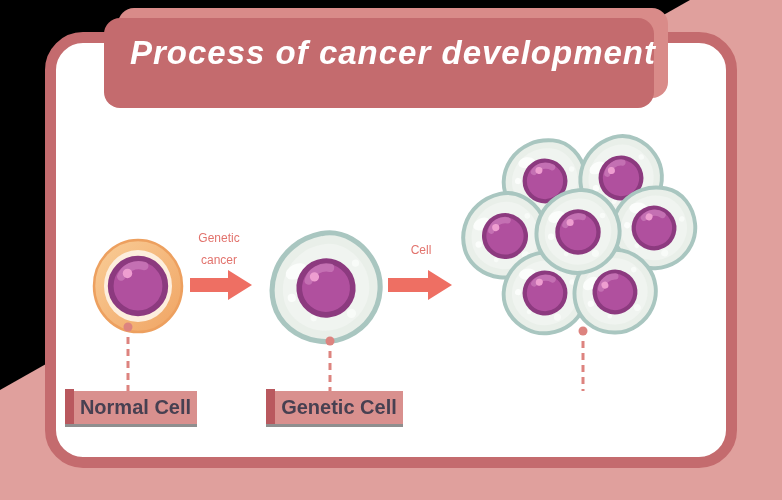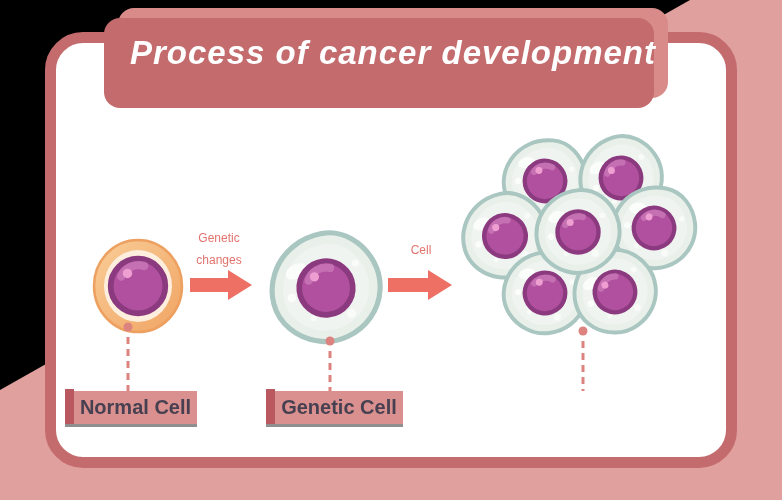--- a/index.html
+++ b/index.html
@@ -185,21 +185,21 @@
       <line x1="128" y1="337" x2="128" y2="391" stroke="#dd837f" stroke-width="3" stroke-dasharray="7 5"></line>
       <circle cx="330" cy="341" r="4.5" fill="#dd837f"></circle>
       <line x1="330" y1="351" x2="330" y2="391" stroke="#dd837f" stroke-width="3" stroke-dasharray="7 5"></line>
       <circle cx="583" cy="331" r="4.5" fill="#dd837f"></circle>
       <line x1="583" y1="341" x2="583" y2="391" stroke="#dd837f" stroke-width="3" stroke-dasharray="7 5"></line>
     </g>
   </svg>
 
   <div class="transition-label t1">
     <span>Genetic</span>
-    <span>changes</span>
+    <span>cancer</span>
   </div>
   <div class="transition-label t2">
     <span>Cell</span>
   </div>
 
   <div class="stage-label l1">
     <span>Normal Cell</span>
   </div>
   <div class="stage-label l2">
     <span>Genetic Cell</span>

